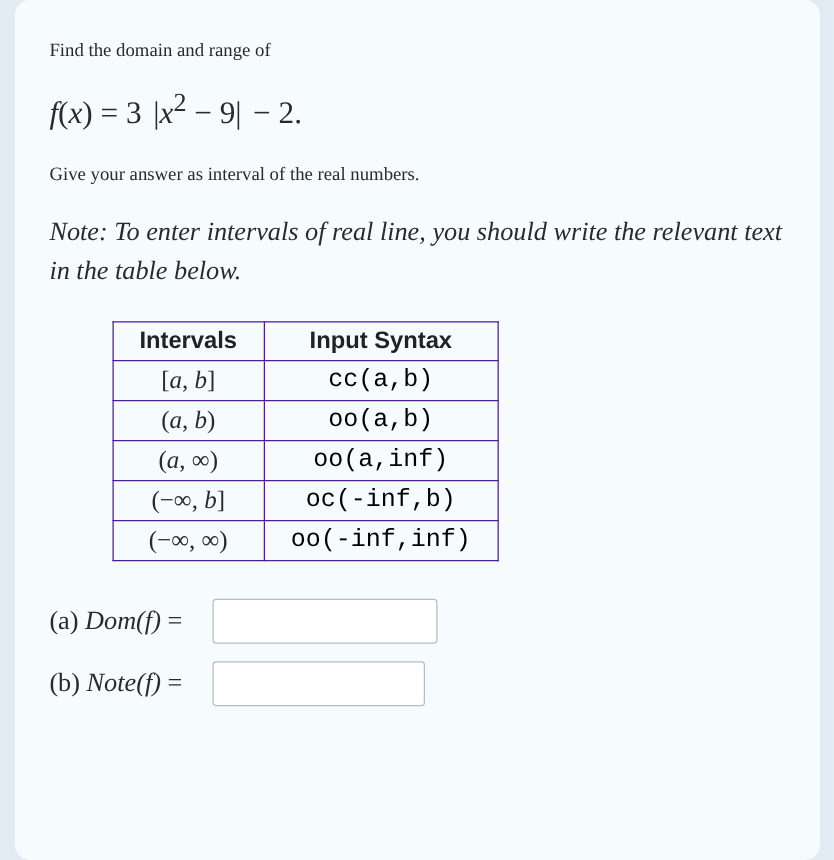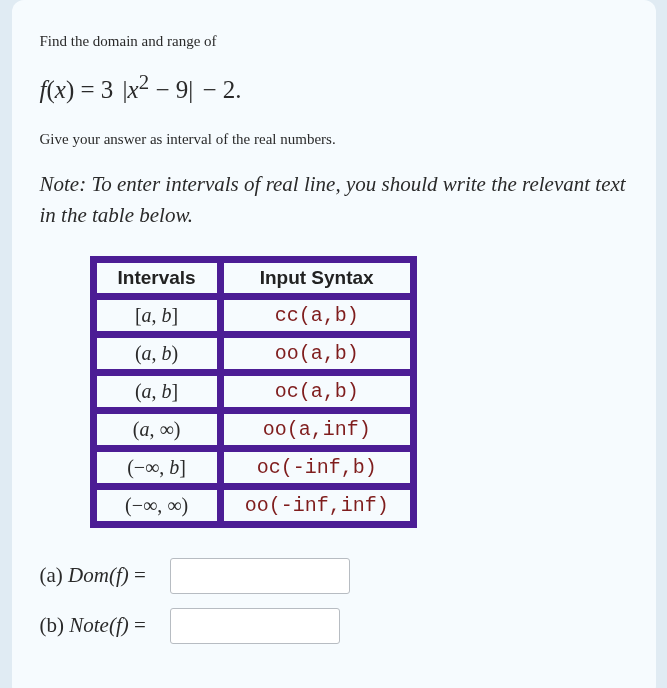--- a/index.html
+++ b/index.html
@@ -41,39 +41,39 @@
     line-height: 1.5;
     margin-top: 18px;
     margin-bottom: 24px;
   }
   table.syntax {
     border-collapse: collapse;
     margin-left: 50px;
     margin-bottom: 30px;
   }
   table.syntax th, table.syntax td {
-    border: 7px solid #4c1d95;
+    border: 1px solid #4c1d95;
     padding: 4px 21px;
     text-align: center;
     font-size: 20px;
   }
   table.syntax th {
     font-family: Arial, Helvetica, sans-serif;
     font-weight: bold;
     font-size: 19px;
     color: #222;
   }
   table.syntax td.interval {
     font-family: Georgia, 'Times New Roman', serif;
     font-style: normal;
   }
   table.syntax td.interval .v { font-style: italic; }
   table.syntax td.code {
     font-family: 'Courier New', Courier, monospace;
-    color: #7f1d1d;
+    color: #000000;
     font-style: normal;
   }
   .answer-row {
     font-size: 21px;
     margin: 10px 0 14px 0;
     display: flex;
     align-items: center;
     gap: 24px;
   }
   .answer-row .label .tag { font-style: normal; }
@@ -113,24 +113,20 @@
     </tr>
     <tr>
       <td class="interval">[<span class="v">a</span>, <span class="v">b</span>]</td>
       <td class="code">cc(a,b)</td>
     </tr>
     <tr>
       <td class="interval">(<span class="v">a</span>, <span class="v">b</span>)</td>
       <td class="code">oo(a,b)</td>
     </tr>
     <tr>
-      <td class="interval">(<span class="v">a</span>, <span class="v">b</span>]</td>
-      <td class="code">oc(a,b)</td>
-    </tr>
-    <tr>
       <td class="interval">(<span class="v">a</span>, ∞)</td>
       <td class="code">oo(a,inf)</td>
     </tr>
     <tr>
       <td class="interval">(−∞, <span class="v">b</span>]</td>
       <td class="code">oc(-inf,b)</td>
     </tr>
     <tr>
       <td class="interval">(−∞, ∞)</td>
       <td class="code">oo(-inf,inf)</td>

